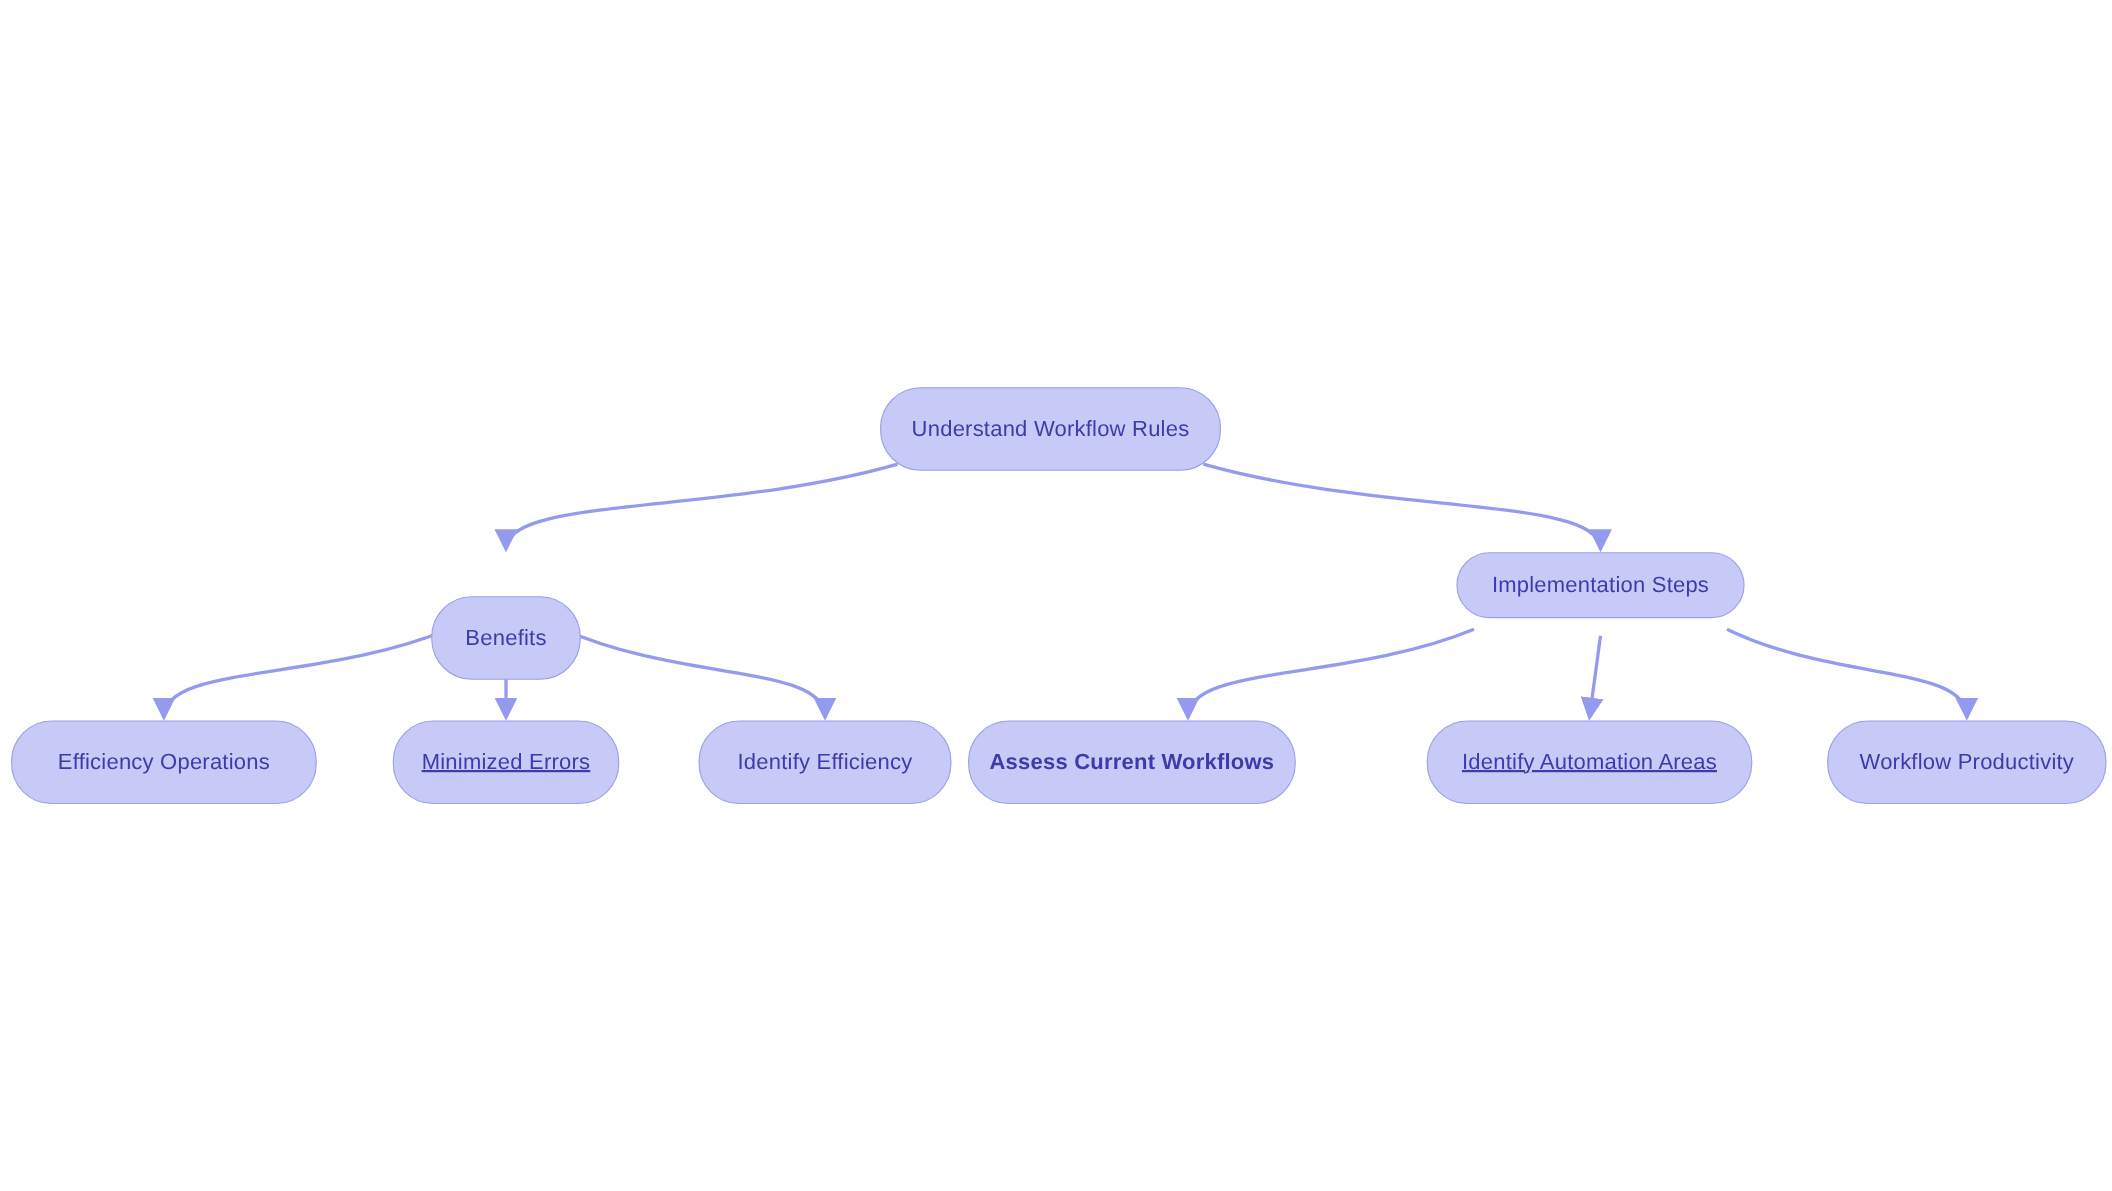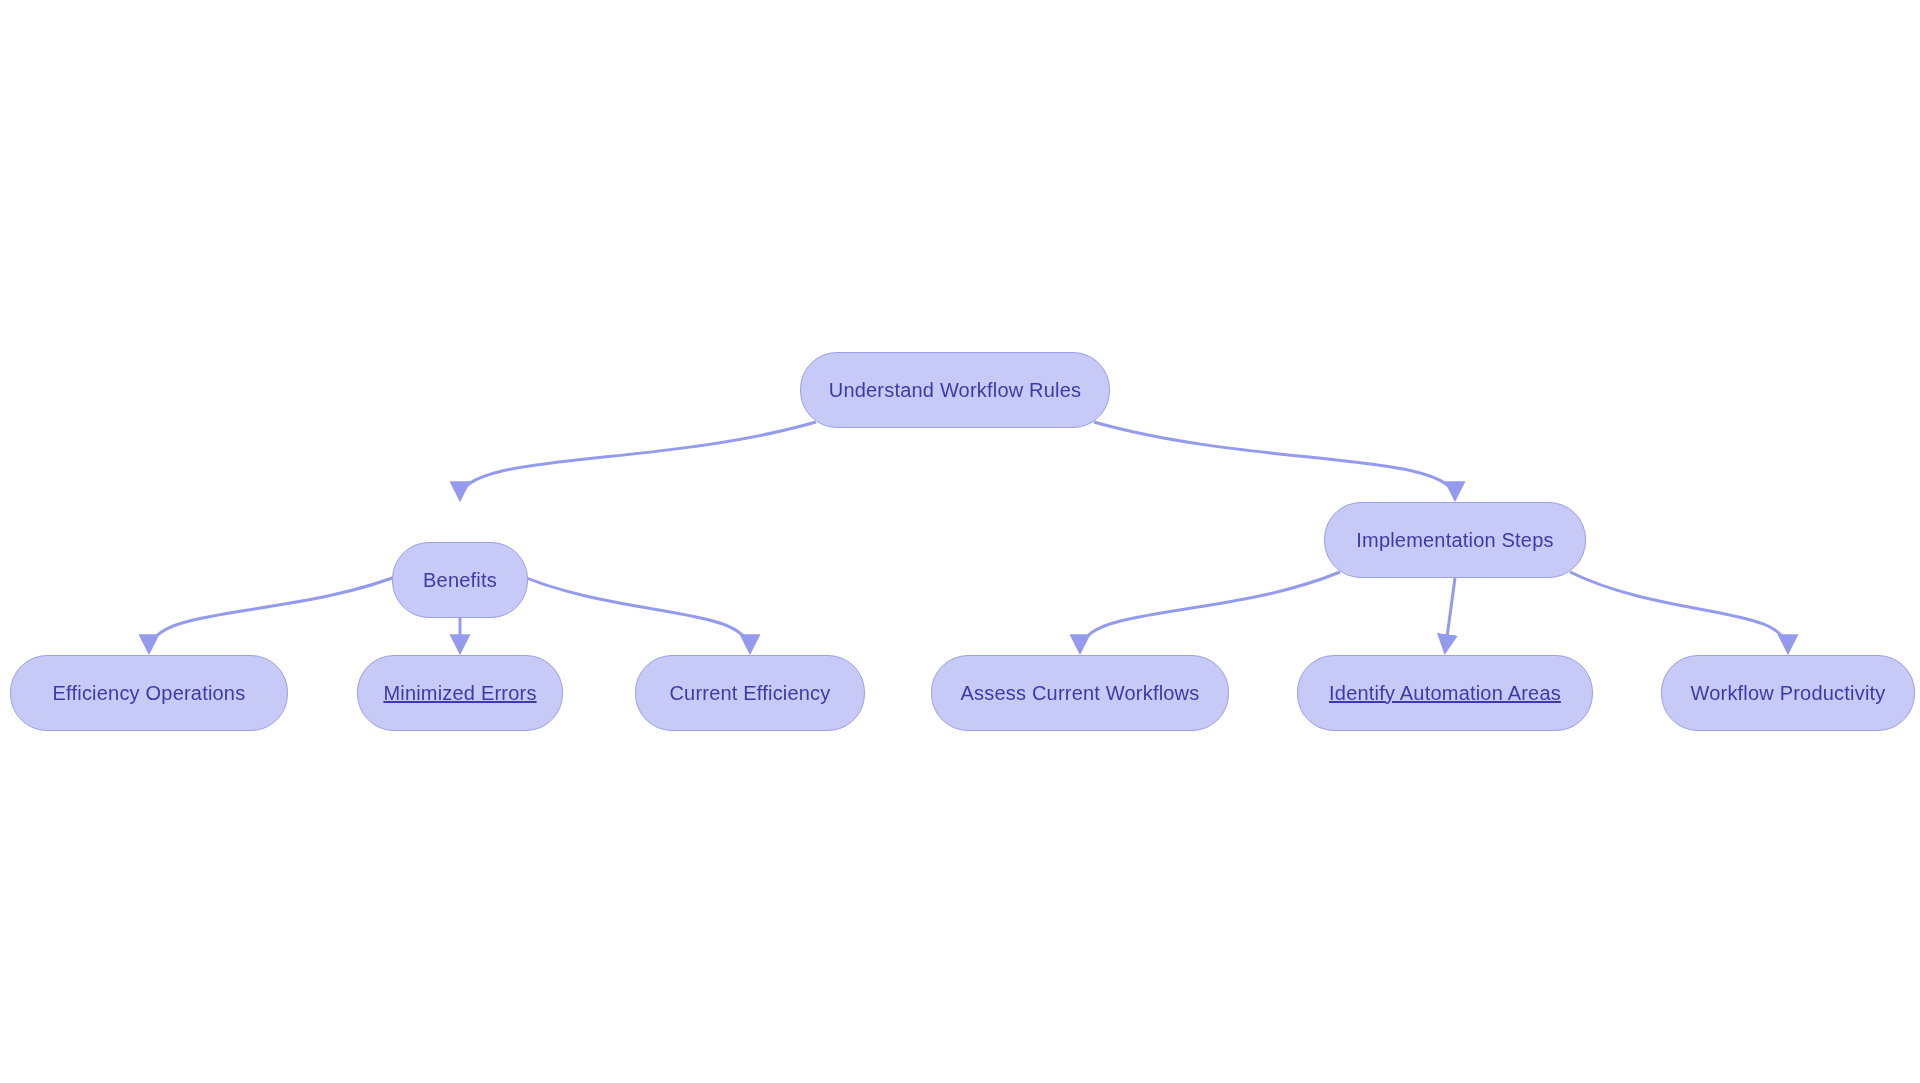--- a/index.html
+++ b/index.html
@@ -44,21 +44,21 @@
         <path d="M 460 578 L 460 652" fill="none" stroke="#949bee" stroke-width="3" marker-end="url(#arrowhead)"></path>
         <path d="M 512 572 C 619.1 620, 750 604, 750 652" fill="none" stroke="#949bee" stroke-width="3" marker-end="url(#arrowhead)"></path>
         <path d="M 1340 572 C 1223 620, 1080 604, 1080 652" fill="none" stroke="#949bee" stroke-width="3" marker-end="url(#arrowhead)"></path>
         <path d="M 1455 578 L 1445 652" fill="none" stroke="#949bee" stroke-width="3" marker-end="url(#arrowhead)"></path>
         <path d="M 1570 572 C 1668.1 620, 1788 604, 1788 652" fill="none" stroke="#949bee" stroke-width="3" marker-end="url(#arrowhead)"></path>
       </g>
   </svg>
   <div id="nodes-layer">
       <div class="flow-node" style="left: 800px; top: 352px; width: 310px; height: 76px;">Understand Workflow Rules</div>
       <div class="flow-node" style="left: 392px; top: 502px; width: 136px; height: 76px; margin-top: 40px;">Benefits</div>
-      <div class="flow-node" style="left: 1324px; top: 502px; width: 262px; height: 76px;">Implementation Steps</div>
+      <div class="flow-node" style="left: 1324px; top: 502px; width: 262px; height: 60px;">Implementation Steps</div>
       <div class="flow-node" style="left: 10px; top: 655px; width: 278px; height: 76px;">Efficiency Operations</div>
       <div class="flow-node" style="left: 357px; top: 655px; width: 206px; height: 76px; text-decoration: underline;">Minimized Errors</div>
-      <div class="flow-node" style="left: 635px; top: 655px; width: 230px; height: 76px;">Current Efficiency</div>
-      <div class="flow-node" style="left: 931px; top: 655px; width: 298px; height: 76px;">Assess Current Workflows</div>
+      <div class="flow-node" style="left: 635px; top: 655px; width: 230px; height: 76px;">Identify Efficiency</div>
+      <div class="flow-node" style="left: 880px; top: 655px; width: 298px; height: 76px; font-weight: bold;">Assess Current Workflows</div>
       <div class="flow-node" style="left: 1297px; top: 655px; width: 296px; height: 76px; text-decoration: underline;">Identify Automation Areas</div>
       <div class="flow-node" style="left: 1661px; top: 655px; width: 254px; height: 76px;">Workflow Productivity</div>
     </div>
 </div>
 
 </body></html>

